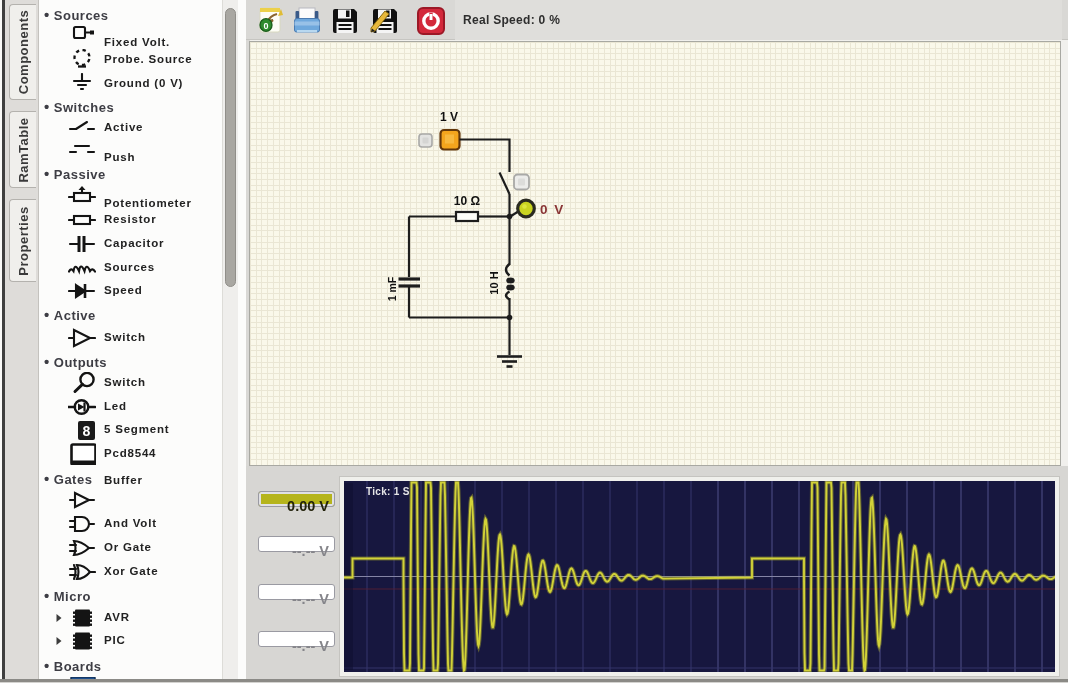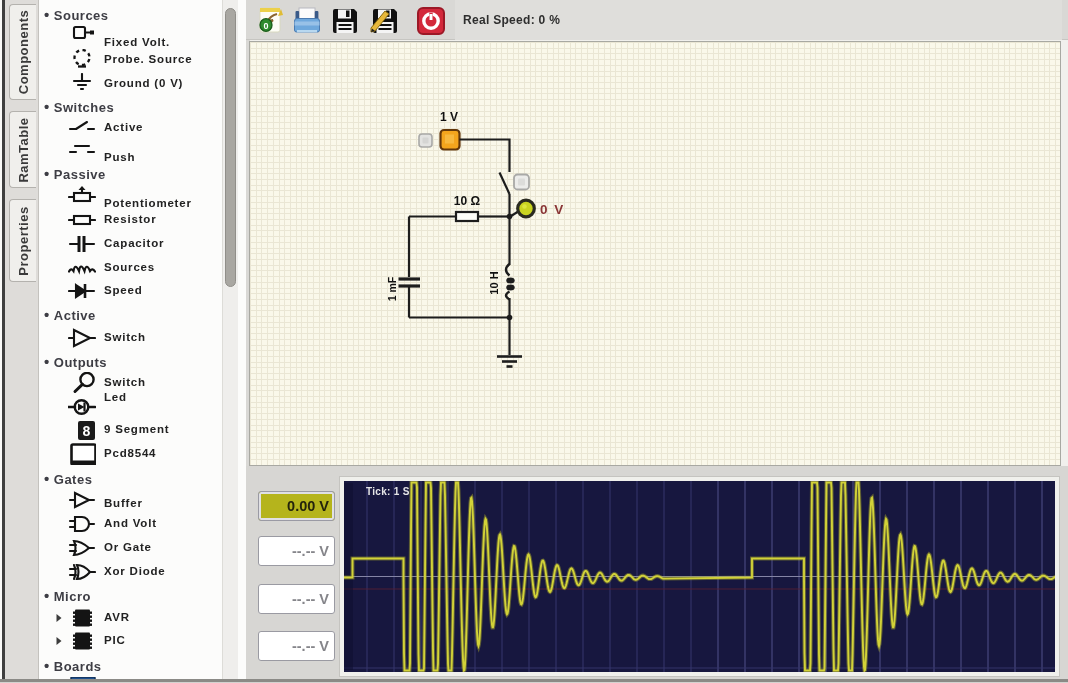--- a/index.html
+++ b/index.html
@@ -24,21 +24,21 @@
 #toolbar { left:246px; top:0; width:822px; height:40px; background:#d9d8d5; border-bottom:1px solid #c6c5c1; }
 #toolbar2 { left:455px; top:0; width:607px; height:40px; background:#dfdedb; }
 #rspeed { left:463px; top:13px; font-weight:bold; font-size:12px; letter-spacing:0.3px; color:#2e2e2e; }
 
 #canvas { left:249px; top:41px; width:812px; height:425px; background:#faf8ea;
   background-image:repeating-linear-gradient(to right,#eae6d4 0 1px,transparent 1px 5.71px),
                    repeating-linear-gradient(to bottom,#eae6d4 0 1px,transparent 1px 5.71px);
   border:1px solid #a8a8a2; }
 
 #bpanel { left:246px; top:466px; width:822px; height:214px; background:#d7d6d3; }
-.vbox { position:absolute; left:258px; width:77px; height:30px; border-radius:3px; font-weight:bold; font-size:14.5px; text-align:right; line-height:28px; padding-right:5px; }
+.vbox { position:absolute; left:258px; width:77px; height:16px; border-radius:3px; font-weight:bold; font-size:14.5px; text-align:right; line-height:28px; padding-right:5px; }
 .vbox.on { background:#b5b41c; border:1px solid #9a9aa4; box-shadow:inset 0 0 0 2px #e0e0e4; color:#23230c; }
 .vbox.off { background:#ffffff; border:1px solid #9a9aa2; color:#85858a; }
 #scope { left:340px; top:477px; width:719px; height:199px; background:#17173f; border:4px solid #f0f0ec; box-shadow:0 0 0 1px #c5c4c0; }
 #tick { left:366px; top:486px; font-weight:bold; font-size:10px; letter-spacing:0.3px; color:#e4e4e6; }
 
 #bborder { left:0; top:679px; width:1068px; height:3px; background:#8b8a86; }
 #bborder2 { left:0; top:682px; width:1068px; height:1px; background:#d4d3d0; }
 </style>
 </head>
 <body>
@@ -131,60 +131,60 @@
         <line x1="1" y1="11" x2="6" y2="11" stroke="#141414" stroke-width="2.1" fill="none" stroke-linecap="round"></line>
         <path d="M6 3 L22 11 L6 19 Z" stroke="#141414" stroke-width="2.1" fill="none" stroke-linecap="round"></path>
         <line x1="22" y1="11" x2="27" y2="11" stroke="#141414" stroke-width="2.1" fill="none" stroke-linecap="round"></line>
       </svg>
 <div class="hdr" style="top:352.5px"><span class="b">•</span>Outputs</div>
 <div class="itm" style="top:376.0px">Switch</div>
 <svg class="abs" style="left:68px;top:372px" width="28" height="22" viewBox="0 0 28 22">
         <circle cx="19" cy="7.5" r="6.6" stroke="#141414" stroke-width="2.4" fill="none"></circle>
         <line x1="14.4" y1="12.4" x2="7" y2="19.5" stroke="#141414" stroke-width="3" stroke-linecap="round"></line>
       </svg>
-<div class="itm" style="top:391px">Led</div>
+<div class="itm" style="top:400px">Led</div>
 <svg class="abs" style="left:68px;top:395.5px" width="28" height="22" viewBox="0 0 28 22">
         <line x1="0" y1="11" x2="7" y2="11" stroke="#141414" stroke-width="2.6" fill="none" stroke-linecap="round"></line>
         <circle cx="13.5" cy="11" r="6.8" stroke="#141414" stroke-width="2.4" fill="none"></circle>
         <path d="M10 7.5 L16.5 11 L10 14.5 Z" fill="#141414"></path>
         <line x1="16.5" y1="6.5" x2="16.5" y2="15.5" stroke="#141414" stroke-width="2.2"></line>
         <line x1="20.5" y1="11" x2="27" y2="11" stroke="#141414" stroke-width="2.6" stroke-linecap="round"></line>
       </svg>
-<div class="itm" style="top:423.0px">9 Segment</div>
+<div class="itm" style="top:423.0px">5 Segment</div>
 <svg class="abs" style="left:68px;top:419px" width="28" height="22" viewBox="0 0 28 22">
         <rect x="10" y="2" width="17" height="19" rx="2" fill="#1a1a1a"></rect>
         <text x="18.5" y="17" text-anchor="middle" font-family="Liberation Mono, monospace" font-size="14" font-weight="bold" fill="#ffffff">8</text>
       </svg>
 <div class="itm" style="top:446.5px">Pcd8544</div>
 <svg class="abs" style="left:68px;top:442.5px" width="28" height="22" viewBox="0 0 28 22">
         <rect x="3.5" y="1.5" width="24" height="20" rx="1.5" stroke="#141414" stroke-width="2.6" fill="#ffffff"></rect>
         <rect x="3" y="17.5" width="25" height="4.5" fill="#141414"></rect>
       </svg>
 <div class="hdr" style="top:469.5px"><span class="b">•</span>Gates</div>
-<div class="itm" style="top:497px">Buffer</div>
+<div class="itm" style="top:474px">Buffer</div>
 <svg class="abs" style="left:68px;top:488.5px" width="28" height="22" viewBox="0 0 28 22">
         <line x1="2" y1="11" x2="7" y2="11" stroke="#141414" stroke-width="2.1" fill="none" stroke-linecap="round"></line>
         <path d="M7 4 L21 11 L7 18 Z" stroke="#141414" stroke-width="2.1" fill="none" stroke-linecap="round"></path>
         <line x1="21" y1="11" x2="26" y2="11" stroke="#141414" stroke-width="2.1" fill="none" stroke-linecap="round"></line>
       </svg>
 <div class="itm" style="top:516.5px">And Volt</div>
 <svg class="abs" style="left:68px;top:512.5px" width="28" height="22" viewBox="0 0 28 22">
         <line x1="2" y1="8" x2="7" y2="8" stroke="#141414" stroke-width="2.1" fill="none" stroke-linecap="round"></line>
         <line x1="2" y1="14" x2="7" y2="14" stroke="#141414" stroke-width="2.1" fill="none" stroke-linecap="round"></line>
         <path d="M7 4 L14 4 A7 7 0 0 1 14 18 L7 18 Z" stroke="#141414" stroke-width="2.1" fill="none" stroke-linecap="round"></path>
         <line x1="21" y1="11" x2="26" y2="11" stroke="#141414" stroke-width="2.1" fill="none" stroke-linecap="round"></line>
       </svg>
 <div class="itm" style="top:540.5px">Or Gate</div>
 <svg class="abs" style="left:68px;top:536.5px" width="28" height="22" viewBox="0 0 28 22">
         <line x1="2" y1="8" x2="8" y2="8" stroke="#141414" stroke-width="2.1" fill="none" stroke-linecap="round"></line>
         <line x1="2" y1="14" x2="8" y2="14" stroke="#141414" stroke-width="2.1" fill="none" stroke-linecap="round"></line>
         <path d="M6 4 Q13 4 21 11 Q13 18 6 18 Q9 11 6 4 Z" stroke="#141414" stroke-width="2.1" fill="none" stroke-linecap="round"></path>
         <line x1="21" y1="11" x2="26" y2="11" stroke="#141414" stroke-width="2.1" fill="none" stroke-linecap="round"></line>
       </svg>
-<div class="itm" style="top:564.5px">Xor Diode</div>
+<div class="itm" style="top:564.5px">Xor Gate</div>
 <svg class="abs" style="left:68px;top:560.5px" width="28" height="22" viewBox="0 0 28 22">
         <line x1="2" y1="8" x2="8" y2="8" stroke="#141414" stroke-width="2.1" fill="none" stroke-linecap="round"></line>
         <line x1="2" y1="14" x2="8" y2="14" stroke="#141414" stroke-width="2.1" fill="none" stroke-linecap="round"></line>
         <path d="M9 4 Q16 4 22 11 Q16 18 9 18 Q12 11 9 4 Z" stroke="#141414" stroke-width="2.1" fill="none" stroke-linecap="round"></path>
         <path d="M6 4 Q9 11 6 18" stroke="#141414" stroke-width="2.1" fill="none" stroke-linecap="round"></path>
         <line x1="22" y1="11" x2="27" y2="11" stroke="#141414" stroke-width="2.1" fill="none" stroke-linecap="round"></line>
       </svg>
 <div class="hdr" style="top:586.5px"><span class="b">•</span>Micro</div>
 <div class="itm" style="top:610.5px">AVR</div>
 <svg class="abs" style="left:68px;top:606.5px" width="28" height="22" viewBox="0 0 28 22">

